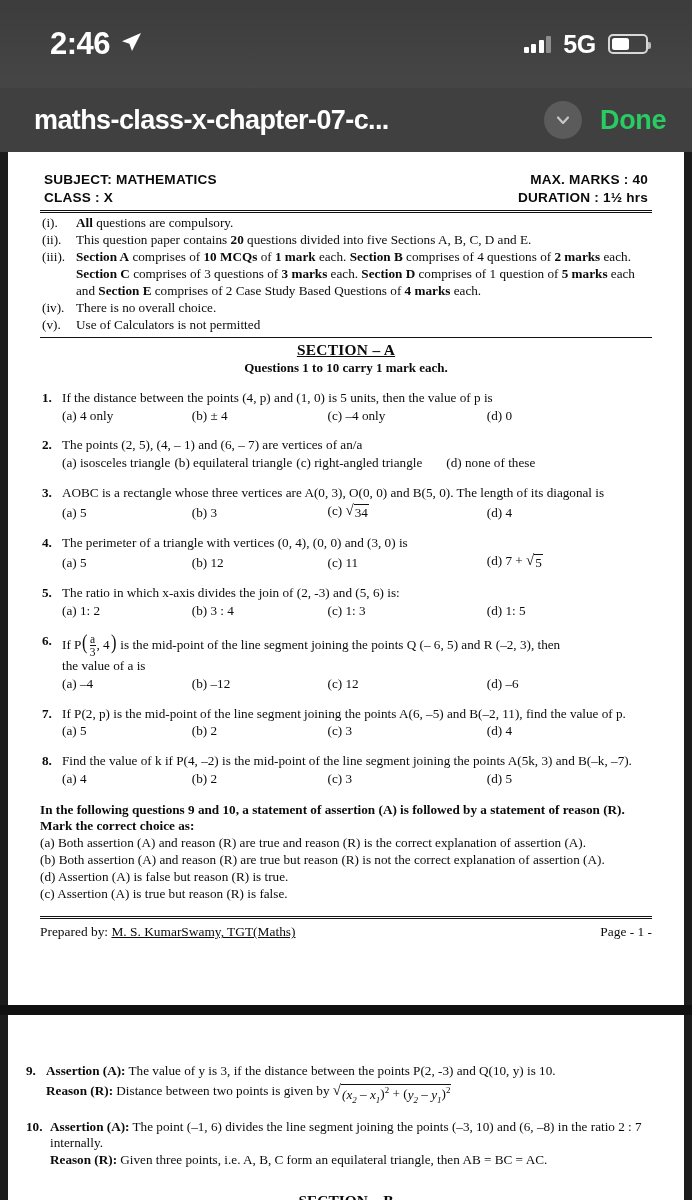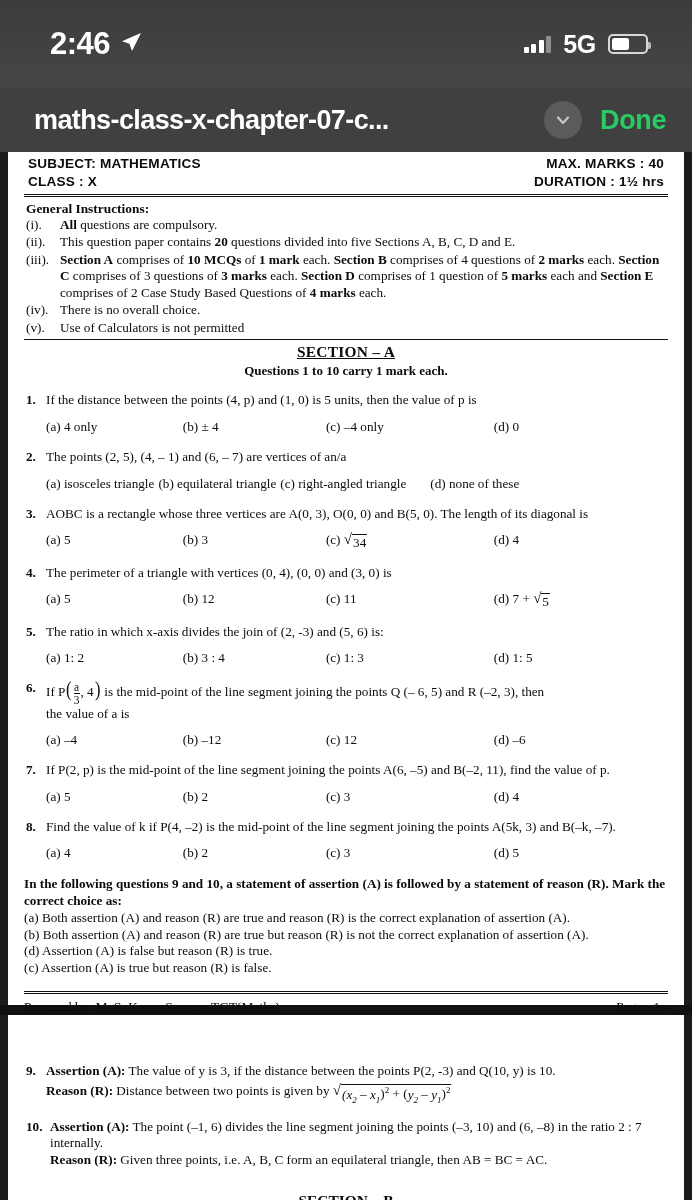--- a/index.html
+++ b/index.html
@@ -59,21 +59,21 @@
   .done-btn {
     color:#29cc62; font-size:27px; font-weight:bold; letter-spacing:-0.4px;
     flex:0 0 auto; padding-left: 4px;
   }
 
   
   .viewer { position: relative; background:#1c1c1c; height: 1048px; overflow:hidden; }
   .page {
     background:#fff; margin: 0 8px; position: relative;
   }
-  .page-1 { height: 853px; padding: 0; }
+  .page-1 { height: 853px; padding: 16px; }
   .page-gap { height: 10px; background:#111; }
   .page-2 { height: 190px; }
 
   .sheet {
     padding: 0 16px;
     font-family: "Liberation Serif", serif;
     color:#0b0b0b;
     font-size: 13.2px;
     line-height: 1.27;
   }
@@ -98,21 +98,21 @@
   
   .sec-head { text-align:center; font-weight:bold; font-size:15.4px;
     text-decoration: underline; margin-top: 0; letter-spacing:0.3px; }
   .sec-sub { text-align:center; font-weight:bold; font-size:13px; margin-top: 1px; }
 
   
   .q { display:flex; margin-top: 13px; }
   .q-num { width: 22px; flex: 0 0 22px; font-weight:bold; text-align:left; padding-left:2px; }
   .q-body { flex: 1; }
   .q-stem { }
-  .opts { display:flex; margin-top: 10px; }
+  .opts { display:flex; margin-top: 1px; align-items: flex-end; }
   .opt { }
   .opts.cols .opt:nth-child(1){ width: 22%; }
   .opts.cols .opt:nth-child(2){ width: 23%; }
   .opts.cols .opt:nth-child(3){ width: 27%; }
   .opts.cols .opt:nth-child(4){ width: 28%; }
   .opts.inline .opt { margin-right: 4px; }
   .opts.inline .opt.last { margin-left: 20px; }
 
   
   .frac { display:inline-flex; flex-direction:column; vertical-align:middle;
@@ -185,21 +185,20 @@
         <div class="hdr-row">
           <span>SUBJECT: MATHEMATICS</span>
           <span>MAX. MARKS : 40</span>
         </div>
         <div class="hdr-row r2">
           <span>CLASS : X</span>
           <span>DURATION : 1½ hrs</span>
         </div>
         <div class="rule-double"></div>
 
-        <div class="gi-title">General Instructions:</div>
         <div class="gi-list">
           <div class="gi-item">
             <span class="gi-num">(i).</span>
             <span class="gi-txt"><b>All</b> questions are compulsory.</span>
           </div>
           <div class="gi-item">
             <span class="gi-num">(ii).</span>
             <span class="gi-txt">This question paper contains <b>20</b> questions divided into five Sections A, B, C, D and E.</span>
           </div>
           <div class="gi-item">

